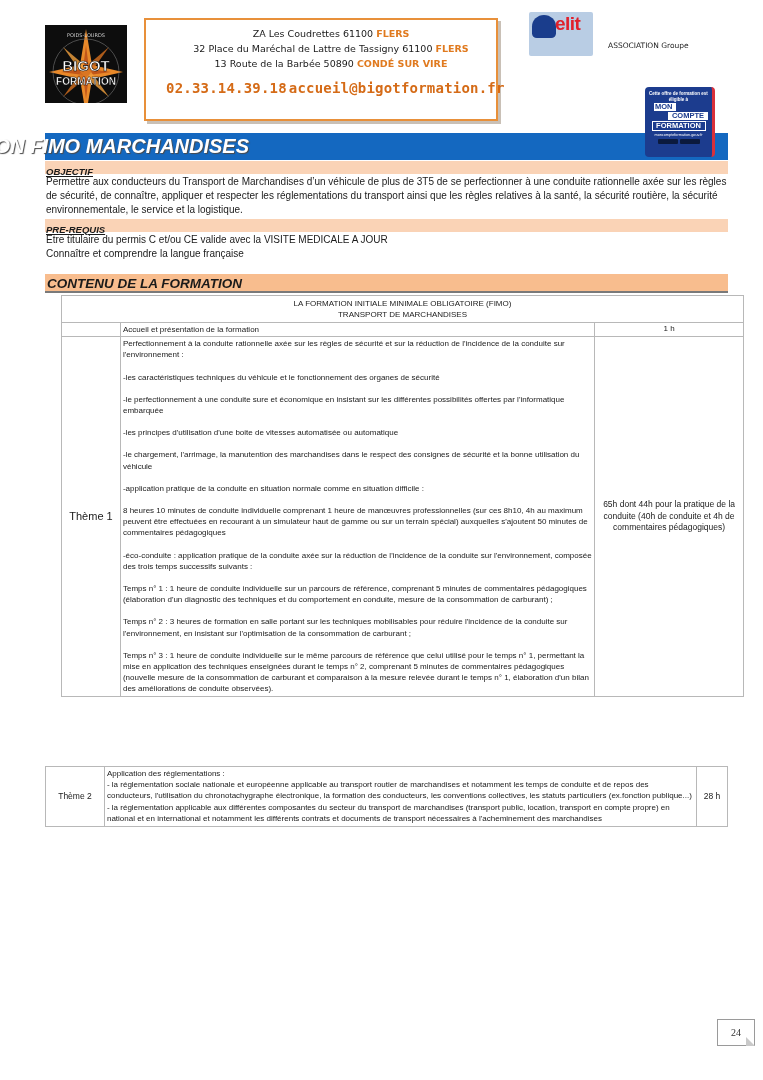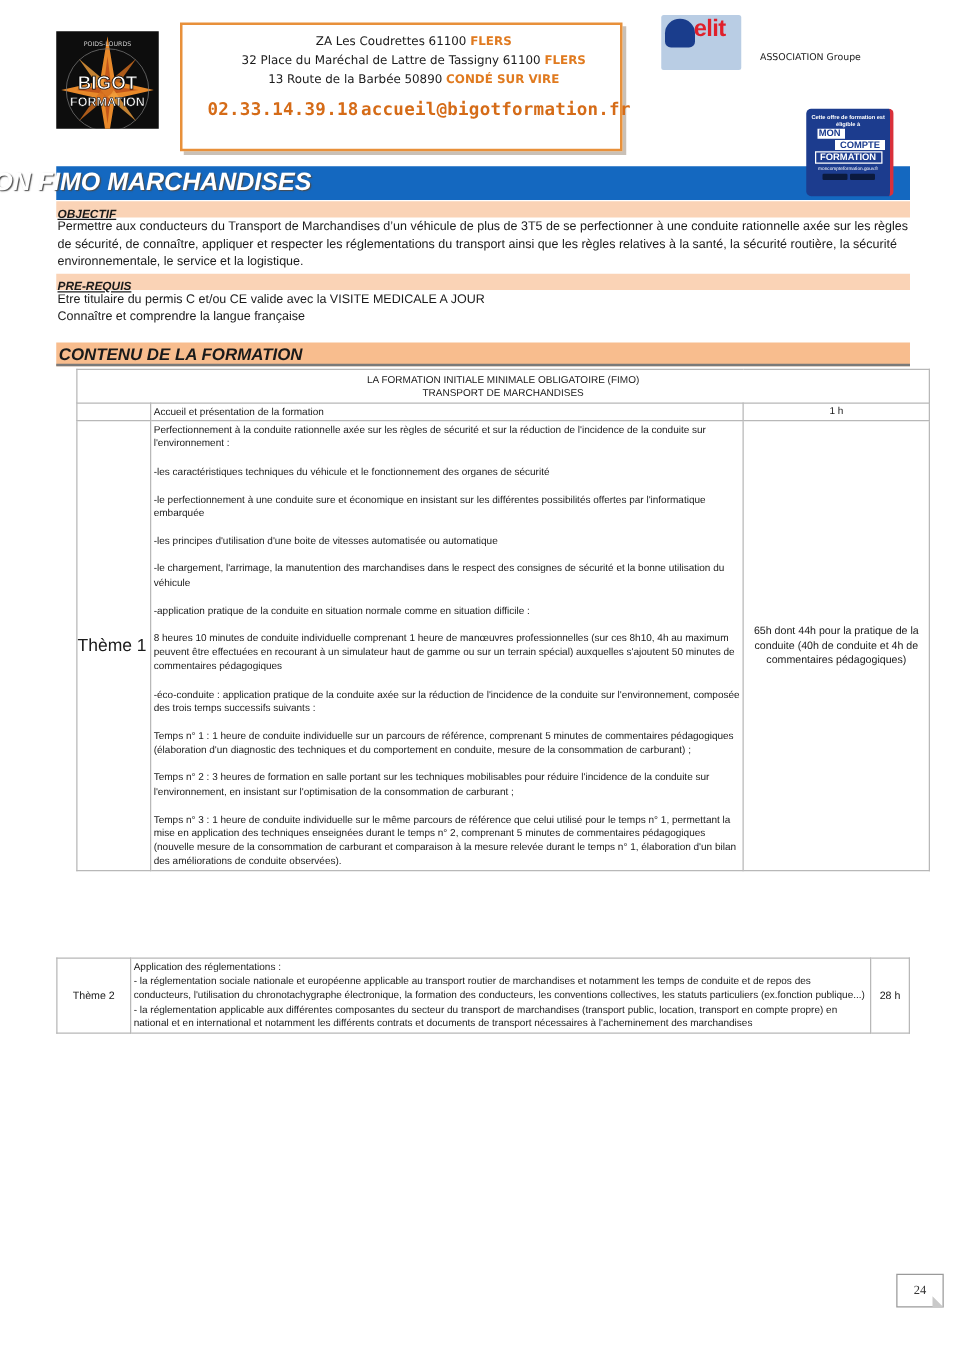--- a/index.html
+++ b/index.html
@@ -42,21 +42,21 @@
   .contenu-bar span { font-size: 13.5px; font-weight: bold; font-style: italic; line-height: 19px; padding-left: 2px; }
 
   
   table { position: absolute; border-collapse: collapse; font-size: 8px; color: #1a1a1a; }
   td { border: 1px solid #b8b8b8; vertical-align: top; line-height: 11.2px; }
   .t1 { left: 45px; top: 295px; width: 683px; margin-left: 16px; }
   .t1 .head td { text-align: center; height: 27px; padding-top: 2px; }
   .t1 .c1 { width: 59px; }
   .t1 .c2 { width: 475px; padding: 1px 2px; }
   .t1 .c3 { width: 149px; text-align: center; }
-  .t1 .theme { vertical-align: middle; font-size: 14px; }
+  .t1 .theme { text-align: center; vertical-align: middle; font-size: 11px; }
   .t1 .dur { vertical-align: middle; padding: 0 4px; font-size: 8.5px; line-height: 11.5px; }
   .t1 .p { margin: 0; }
   .t1 .gap { height: 11px; }
 
   .t2 { left: 45px; top: 766px; width: 683px; }
   .t2 .c1 { width: 59px; text-align: center; vertical-align: middle; font-size: 8.5px; }
   .t2 .c2 { width: 593px; padding: 1px 2px 2px; }
   .t2 .c3 { width: 31px; text-align: center; vertical-align: middle; font-size: 8.5px; }
 
   .page-num { position: absolute; left: 717px; top: 1019px; width: 38px; height: 27px; border: 1px solid #9a9a9a; background: #fff; text-align: center; font-family: "Liberation Serif", serif; font-size: 10px; line-height: 25px; color: #333; }

